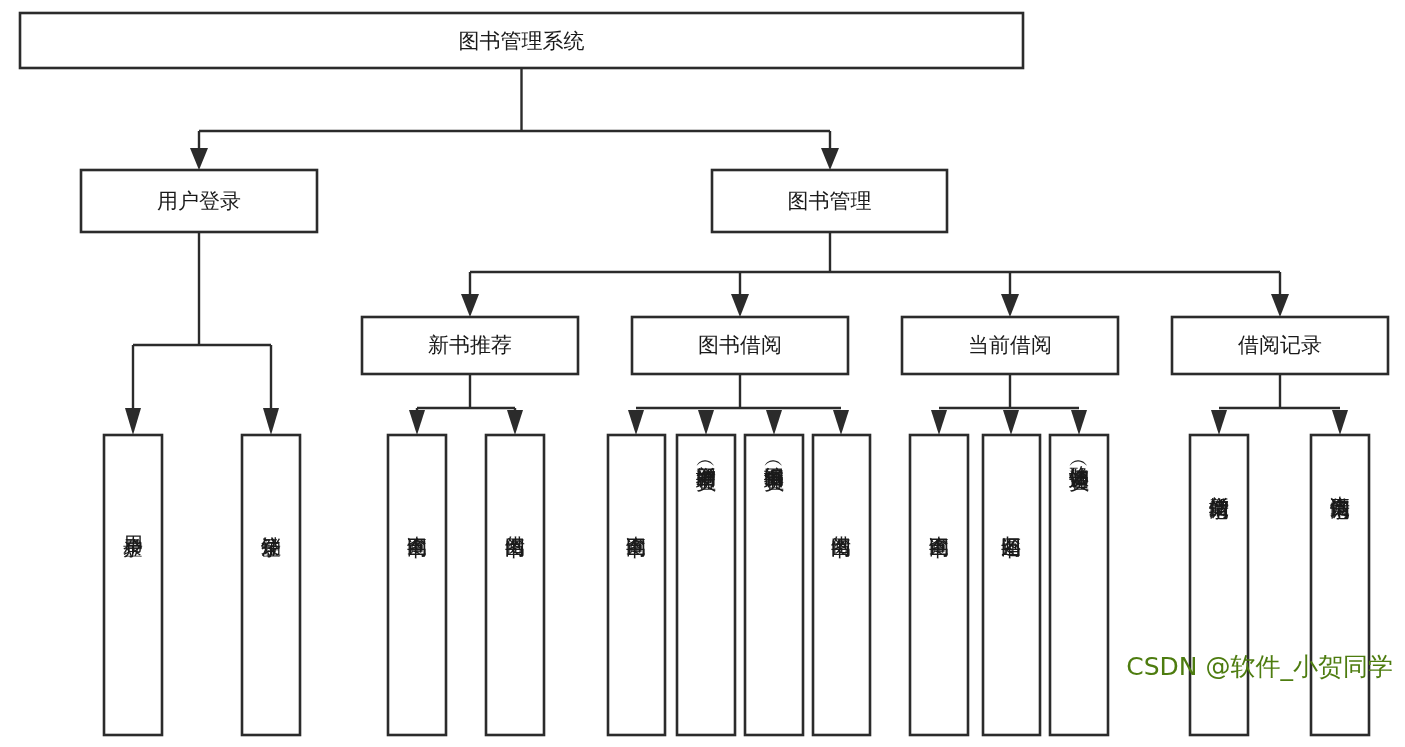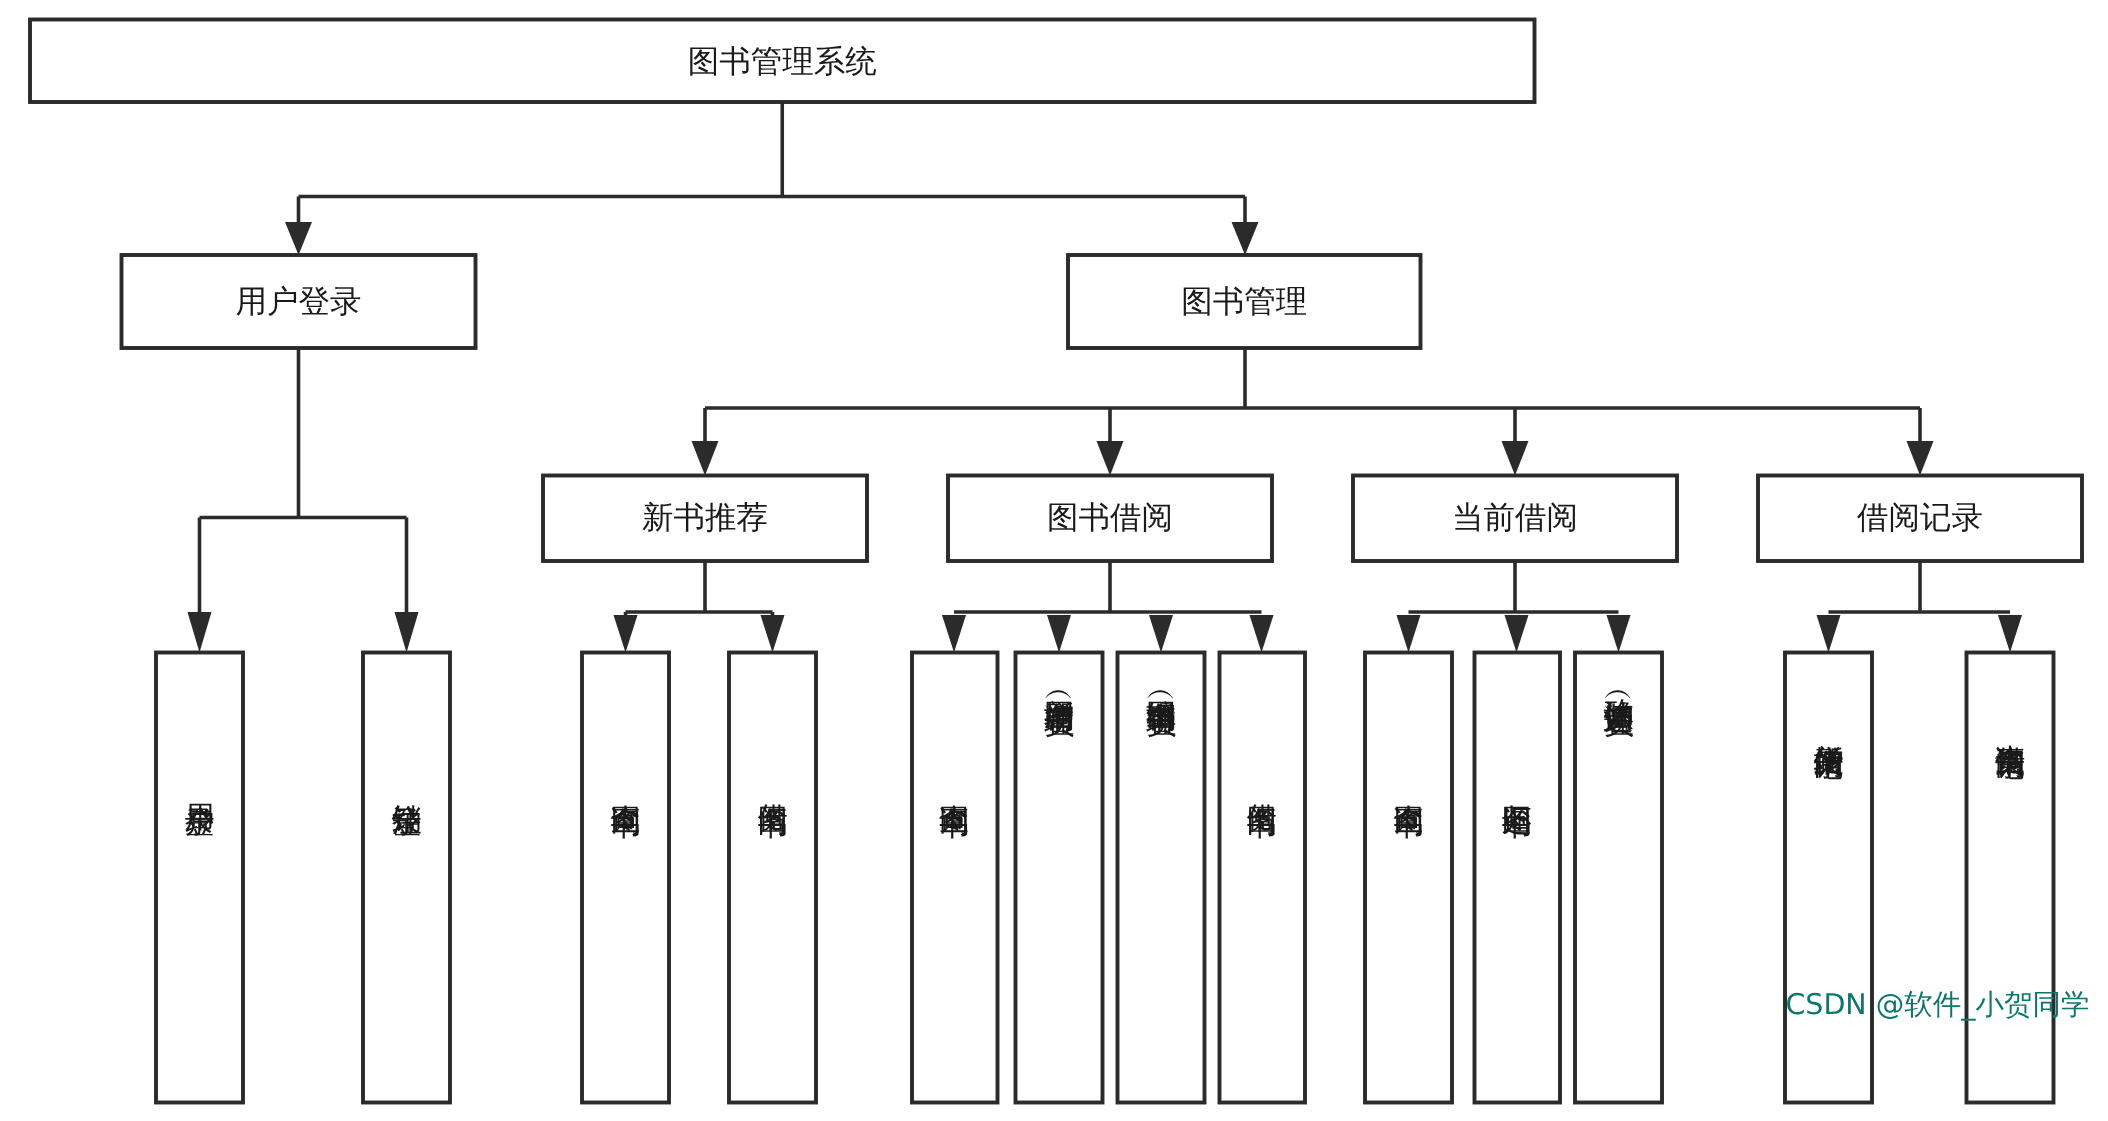--- a/index.html
+++ b/index.html
@@ -61,22 +61,22 @@
     white-space: nowrap;
     pointer-events: none;
     text-align: center;
     transform: translateX(-50%);
   }
   .watermark {
     position: absolute;
     right: 12px;
     bottom: 6px;
     font-family: "DejaVu Sans", "Liberation Sans", sans-serif;
-    font-size: 19px;
-    color: #0f766e;
+    font-size: 25px;
+    color: #4d7c0f;
     white-space: nowrap;
     user-select: none;
   }
 </style>
 </head>
 <body>
 
 <div id="diagram-root">
 
   <svg class="flow" viewBox="0 0 1405 747" xmlns="http://www.w3.org/2000/svg">

